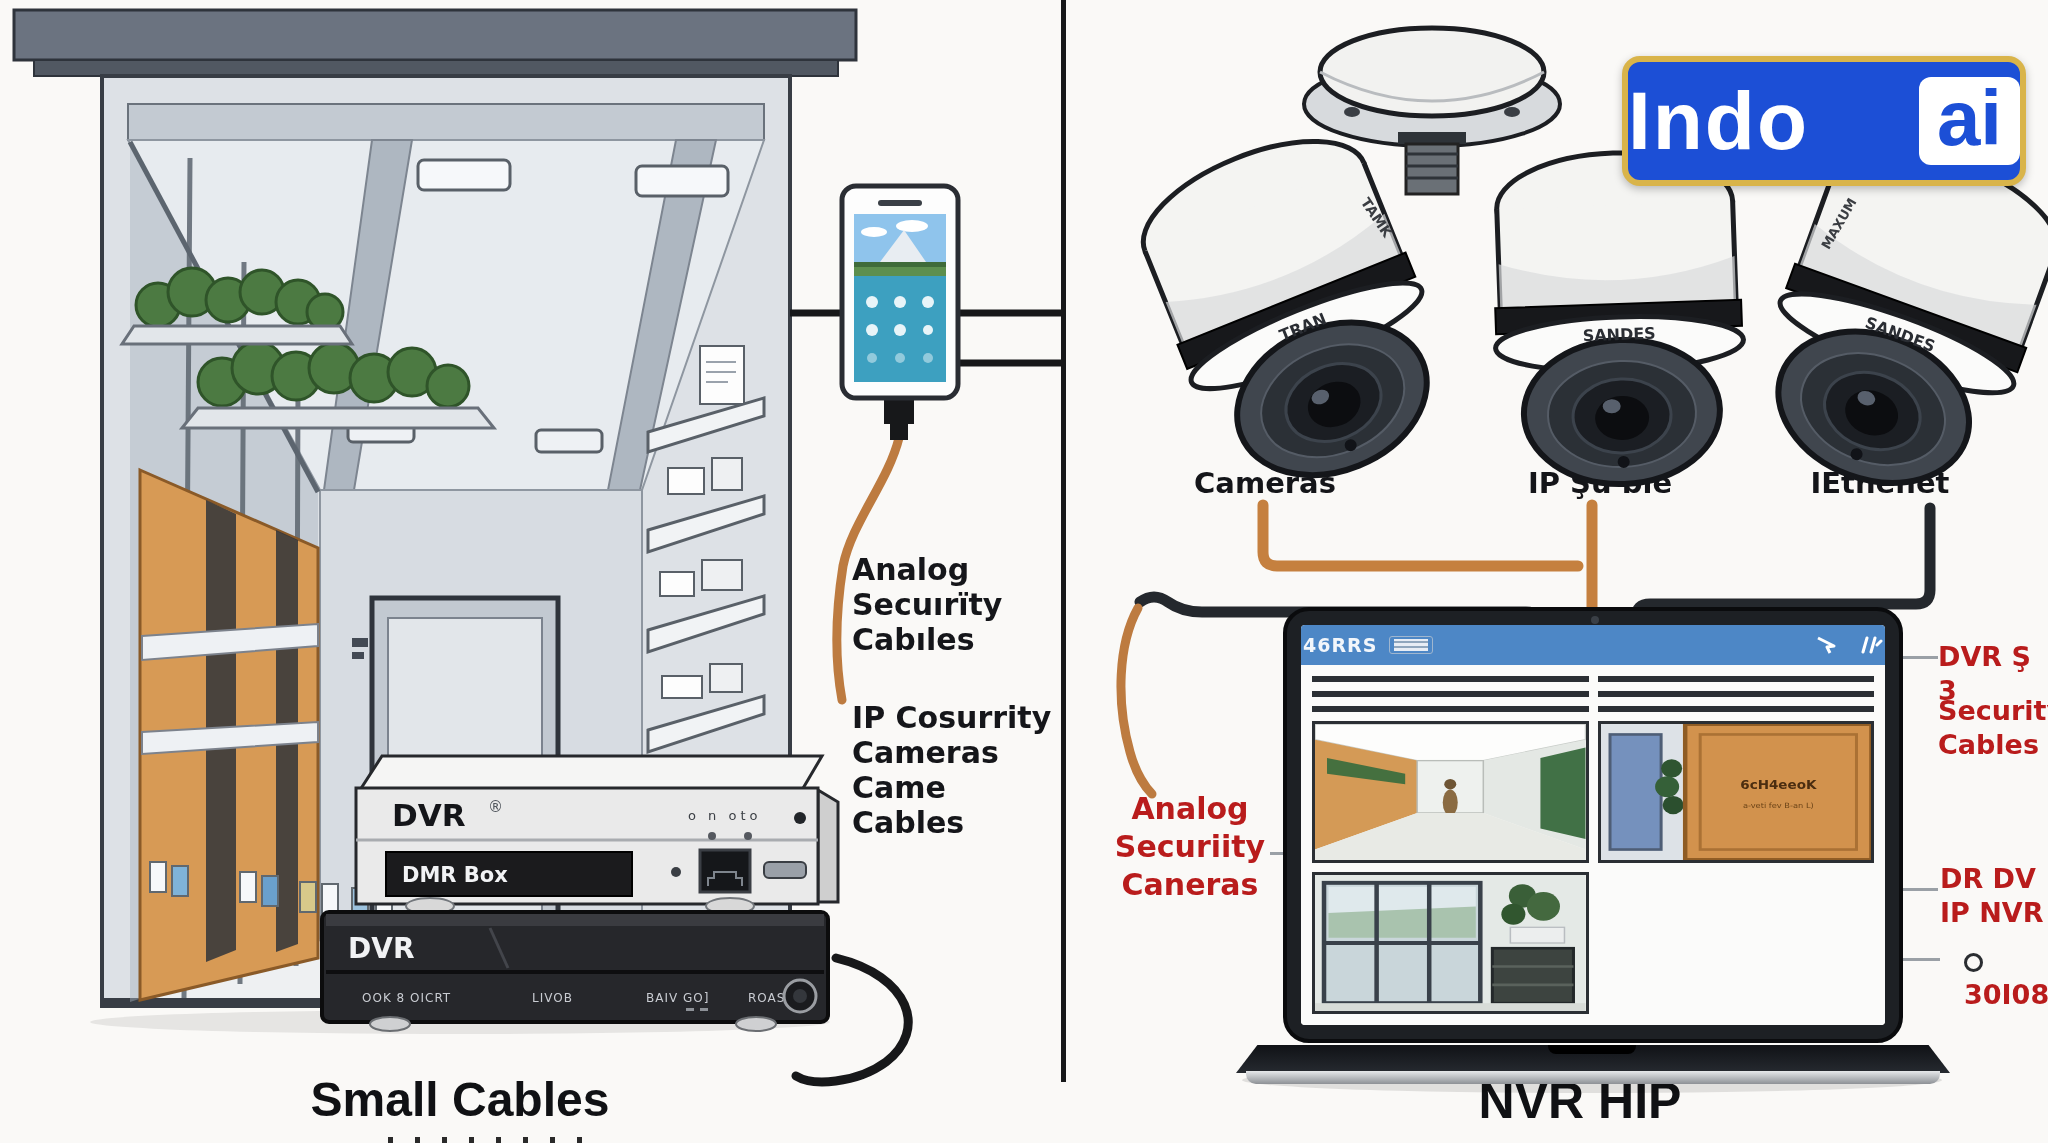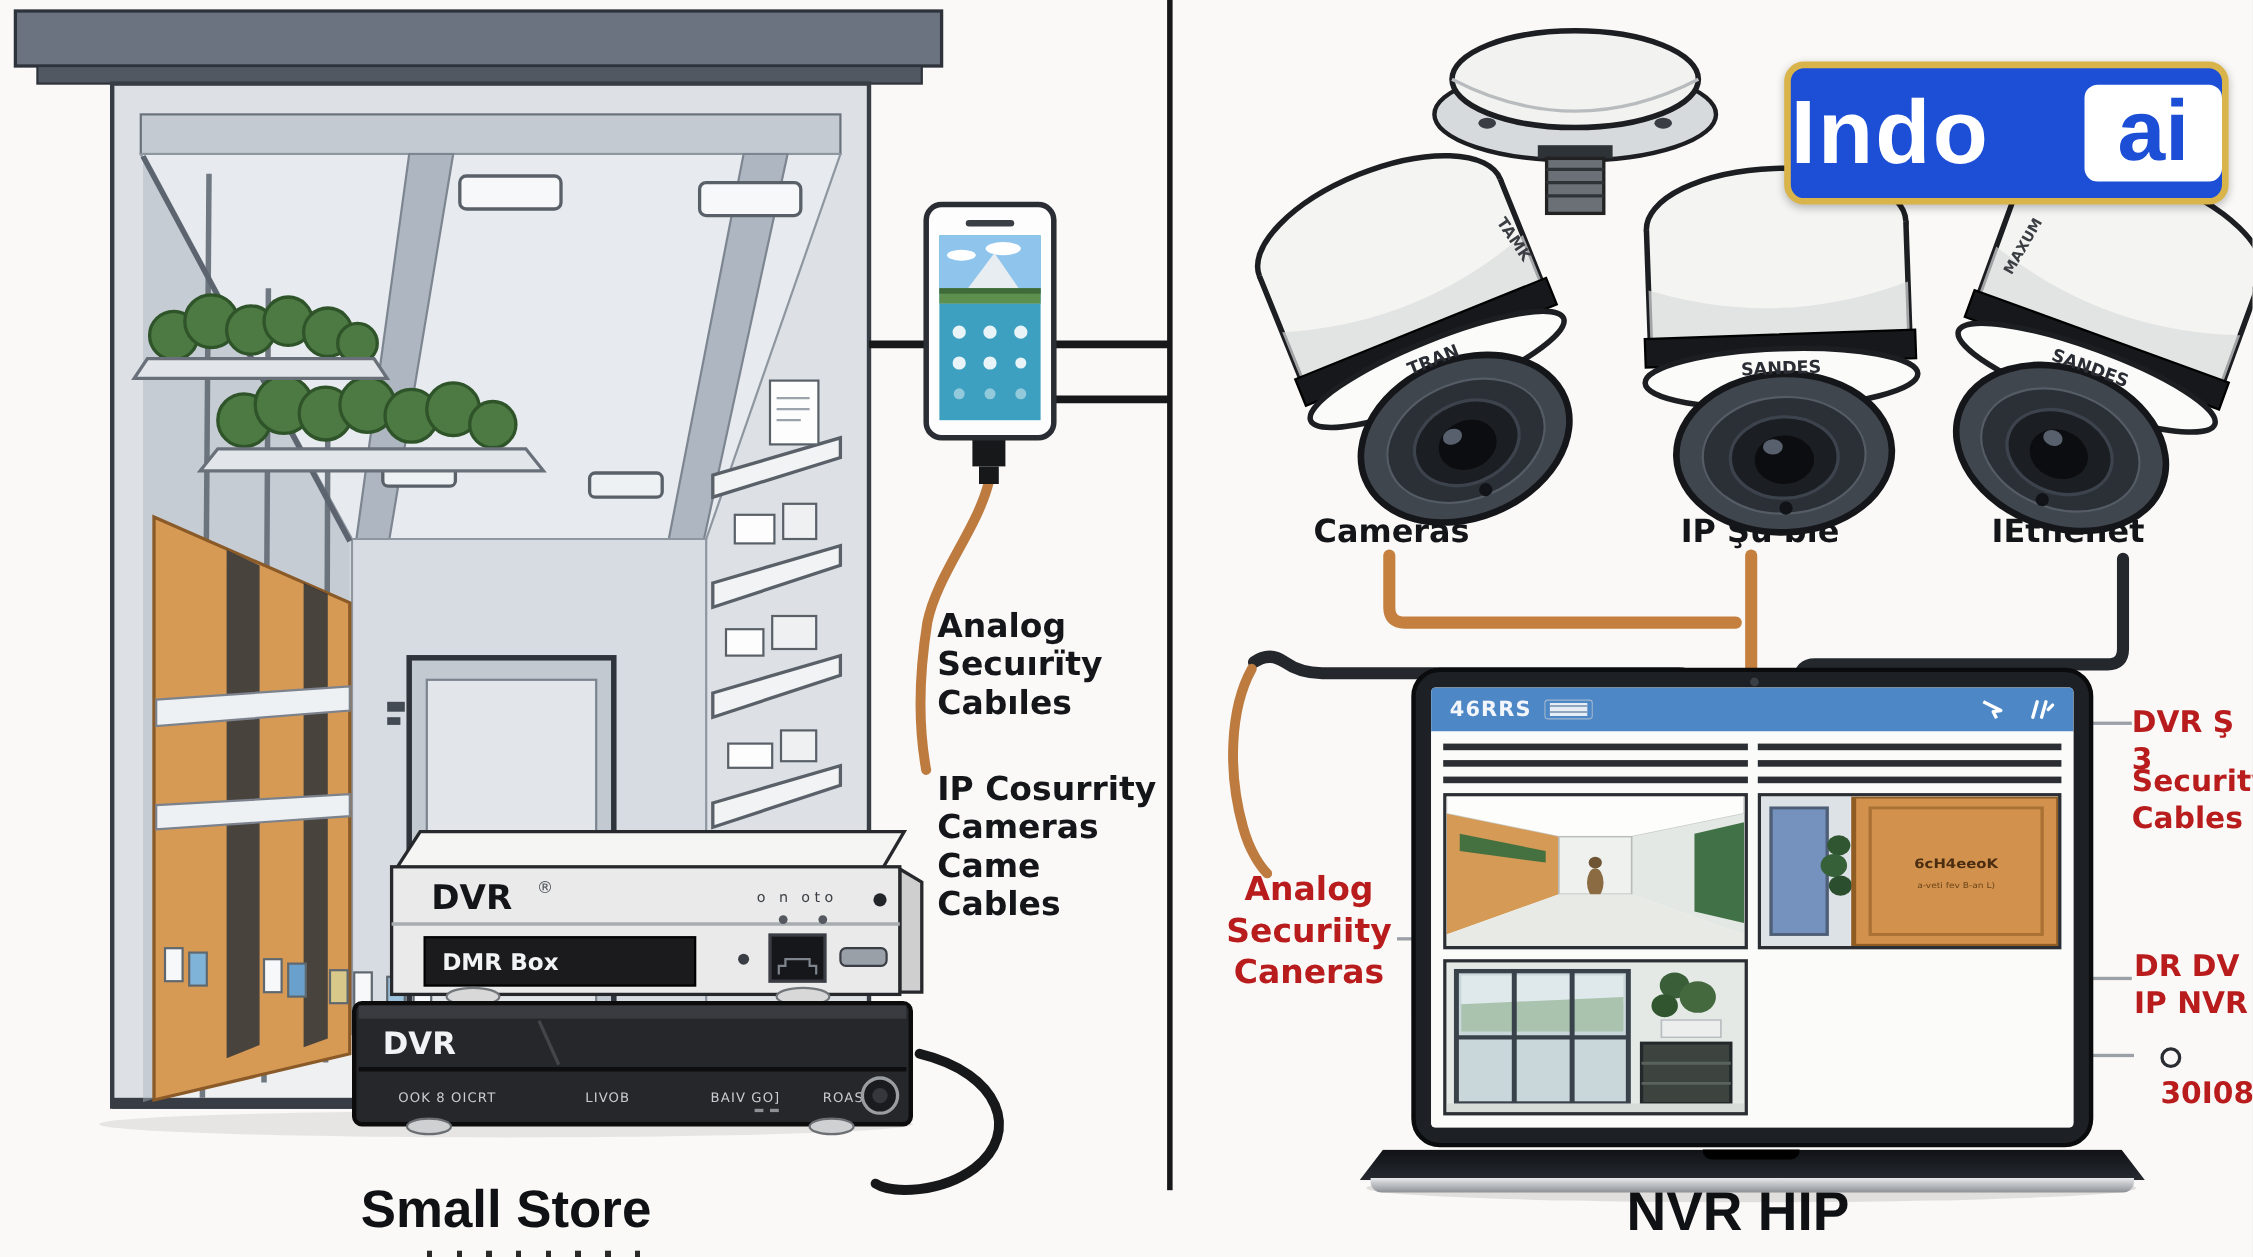--- a/index.html
+++ b/index.html
@@ -24,29 +24,29 @@
   .port-ring{display:inline-block;width:13px;height:13px;border:3px solid #2a2d31;border-radius:50%;
              margin-right:6px;vertical-align:middle;background:transparent;}
   
   .divider{left:1061px;top:0;width:5px;height:1082px;background:#17181a;}
   
   .logo{left:1622px;top:56px;width:392px;height:118px;background:#1c4fd6;
         border:6px solid #d9b44a;border-radius:18px;display:flex;align-items:center;
         justify-content:space-between;gap:12px;z-index:6;box-shadow:0 3px 8px rgba(0,0,0,.25);}
   .logo .primary{color:#fff;font-size:82px;font-weight:700;letter-spacing:2px;line-height:1;}
   .logo .badge{background:#fff;color:#1c4fd6;font-size:78px;font-weight:700;line-height:.95;
-               border-radius:12px;padding:4px 30px 10px;}
+               border-radius:12px;padding:4px 18px 10px;}
   
   .laptop-bezel{left:1283px;top:607px;width:620px;height:436px;background:#1d2024;
                 border:4px solid #0a0b0d;border-radius:26px;z-index:3;box-sizing:border-box;}
   .webcam{position:absolute;left:304px;top:5px;width:8px;height:8px;border-radius:50%;background:#3a3f46;}
   .laptop-screen{position:absolute;left:14px;top:14px;right:14px;bottom:14px;background:#fdfdfc;
                  border-radius:4px;overflow:hidden;}
   .titlebar{position:absolute;left:0;top:0;right:0;height:40px;background:#4d87c6;
-            display:flex;align-items:center;padding:0 17px;gap:12px;box-sizing:border-box;}
+            display:flex;align-items:center;padding:0 2px;gap:12px;box-sizing:border-box;}
   .titlebar .title{color:#f2f6fb;font-weight:700;font-size:19px;letter-spacing:1px;
                    font-family:"DejaVu Sans","Liberation Sans",sans-serif;}
   .tb-badge{width:44px;height:18px;background:#e7edf5;border:1px solid #9fb6cf;border-radius:3px;
             background-image:repeating-linear-gradient(0deg,#8fa6bd 0 2px,transparent 2px 5px);
             background-clip:content-box;padding:2px 4px;box-sizing:border-box;}
   .tb-icons{margin-left:auto;display:flex;gap:22px;align-items:center;}
   .grid{position:absolute;left:0;top:40px;right:0;bottom:0;background:#fbfbfa;
         display:grid;grid-template-columns:1fr 1fr;grid-template-rows:1fr 1fr 1fr;
         gap:9px;padding:11px;box-sizing:border-box;}
   .cell{border:3px solid #2b2f34;background:#f2f3f1;overflow:hidden;}
@@ -467,17 +467,17 @@
   <div class="r-anno" style="left:1944px;top:944px;margin-left:20px;">
     <span class="port-ring"></span><span>30I08</span>
   </div>
   <div class="callout-line" style="left:1270px;top:852px;width:34px;"></div>
   <div class="r-anno" style="left:1100px;top:790px;width:180px;text-align:center;font-size:30px;line-height:38px;">
     <div>Analog</div>
     <div>Securiity</div>
     <div>Caneras</div>
   </div>
 
-  <div class="caption cap-left">Small Store</div>
+  <div class="caption cap-left">Small Cables</div>
   <div class="abs cutoff"></div>
   <div class="caption cap-right">NVR HIP</div>
 
 </div>
 
 </body></html>

